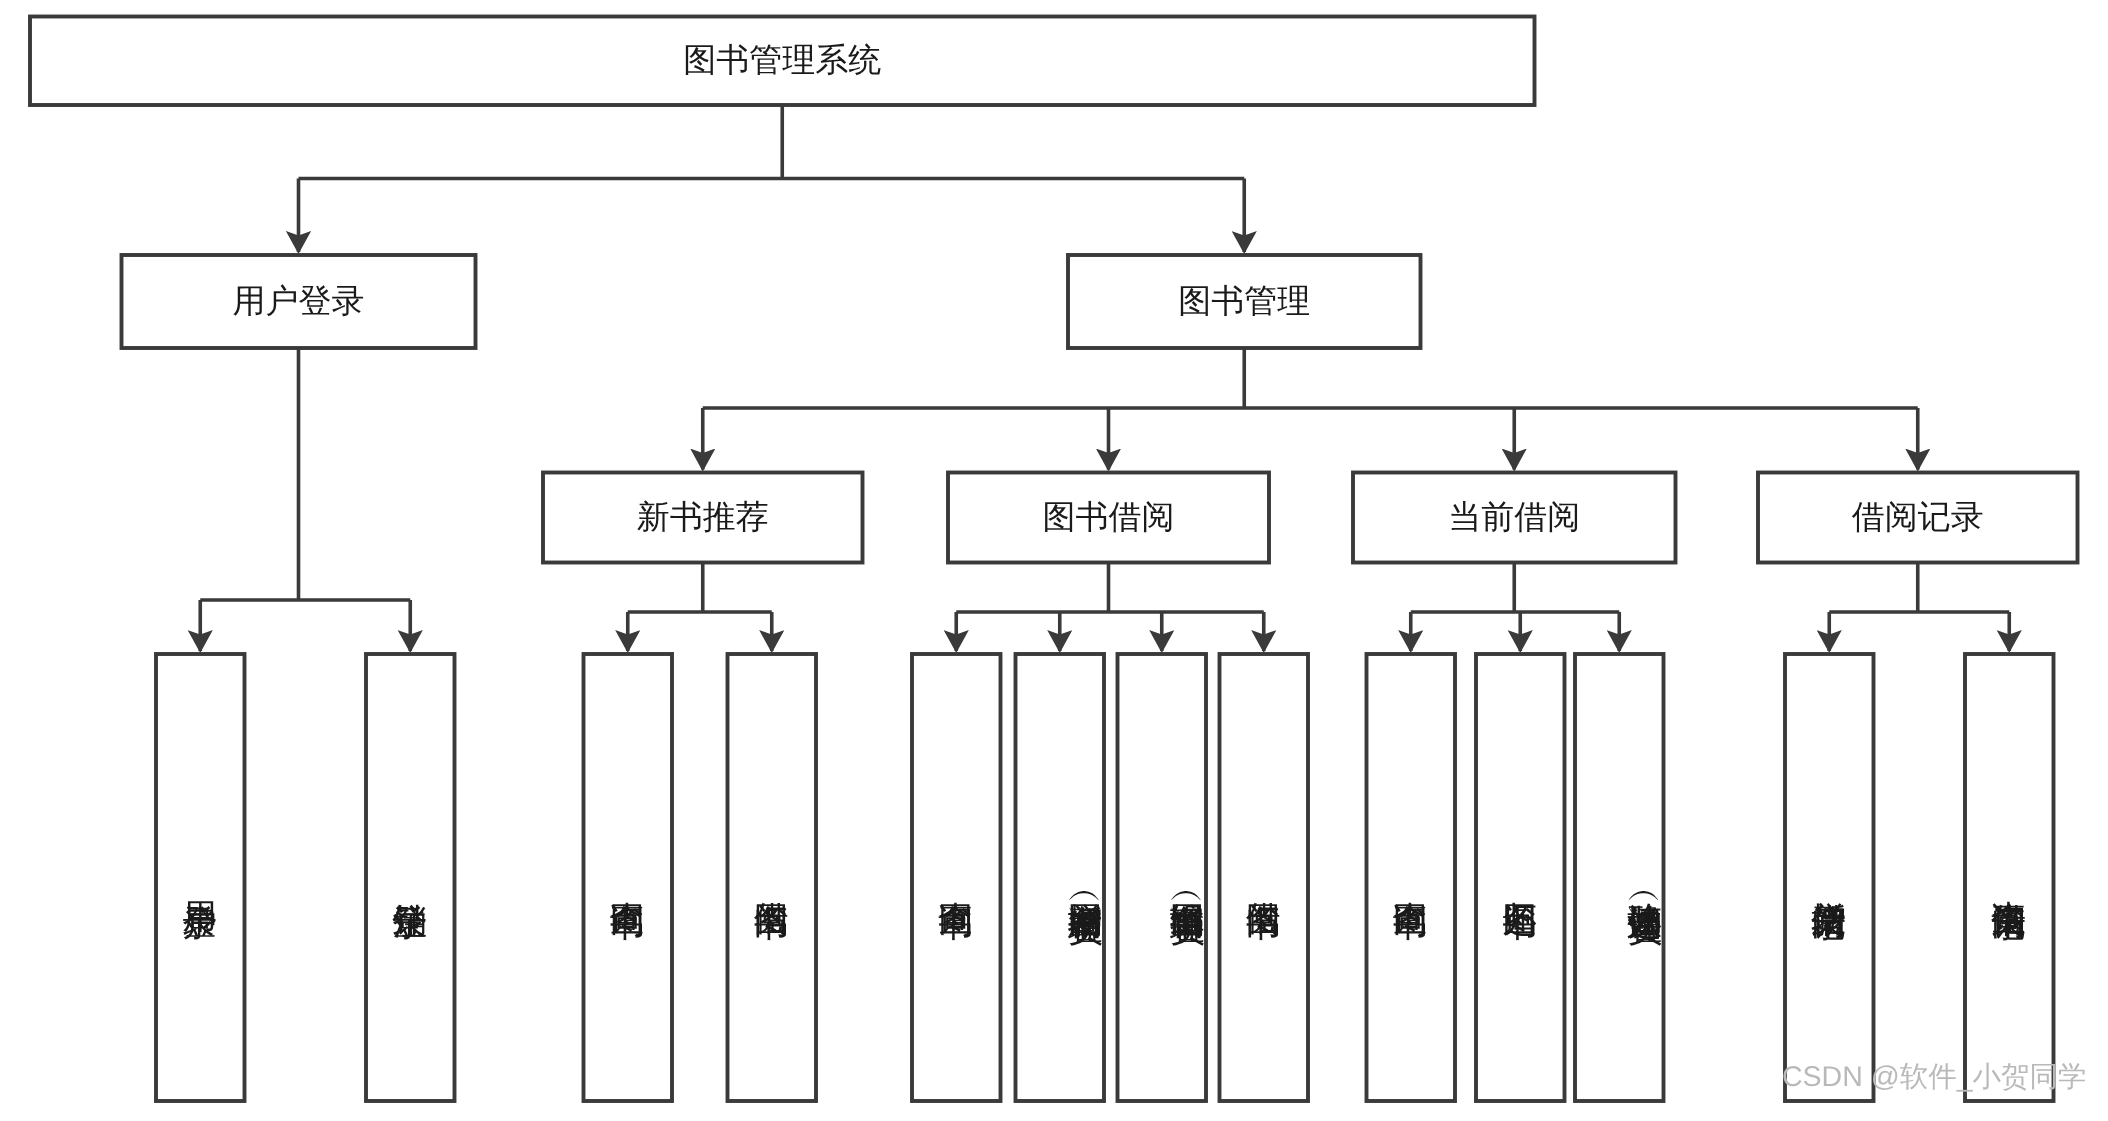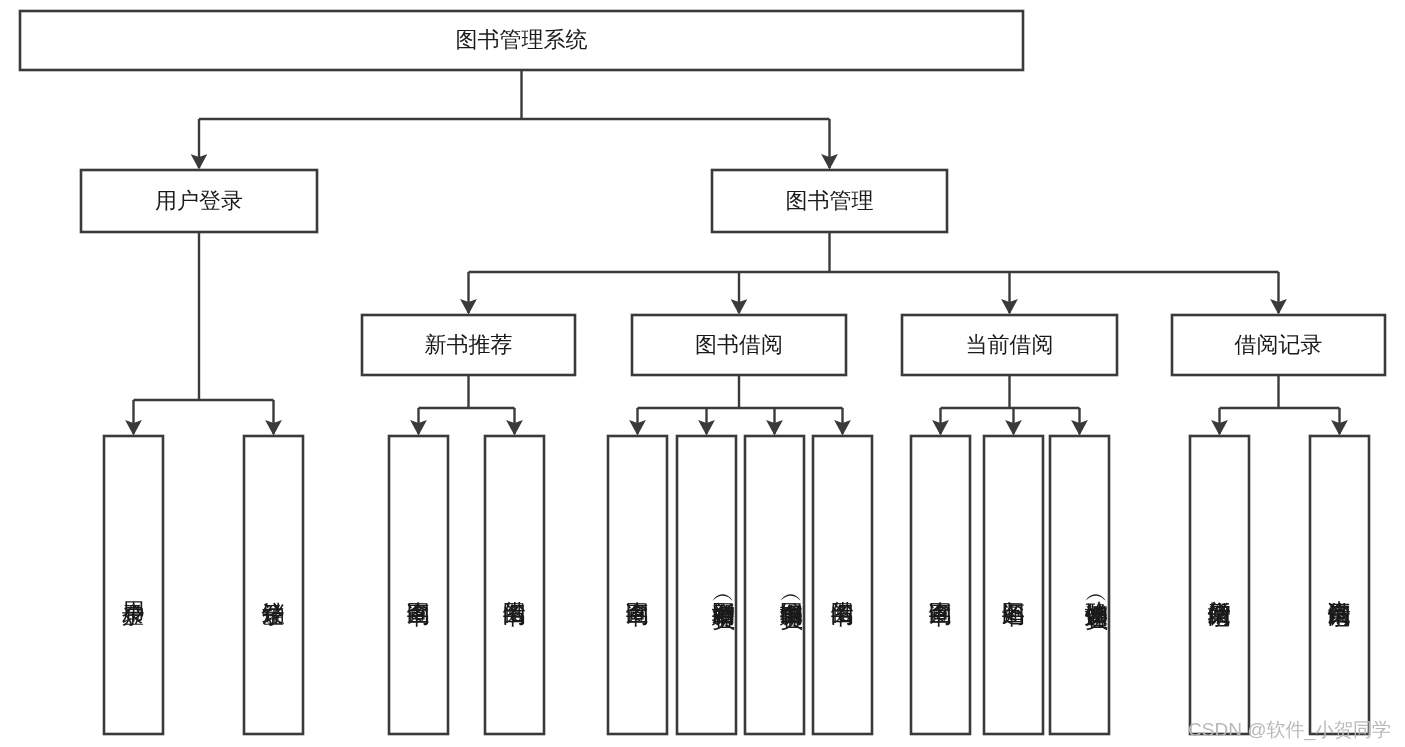--- a/index.html
+++ b/index.html
@@ -61,21 +61,21 @@
     text-align: center;
     white-space: nowrap;
     pointer-events: none;
   }
   .vlabel.top-aligned {
     align-items: flex-start;
   }
   .watermark {
     position: absolute;
     right: 14px;
-    bottom: 4px;
+    bottom: 16px;
     font-family: "Liberation Sans", sans-serif;
     font-size: 19px;
     color: #b9b9b9;
     white-space: nowrap;
   }
 </style>
 </head>
 <body>
 
 <div id="diagram-root">

